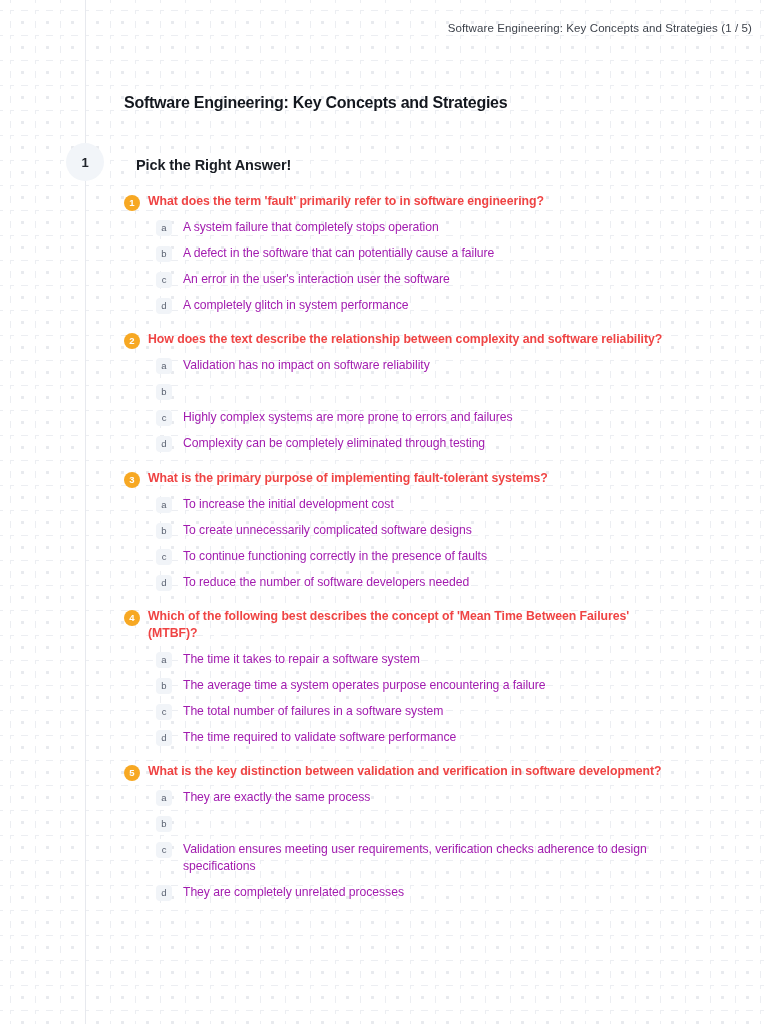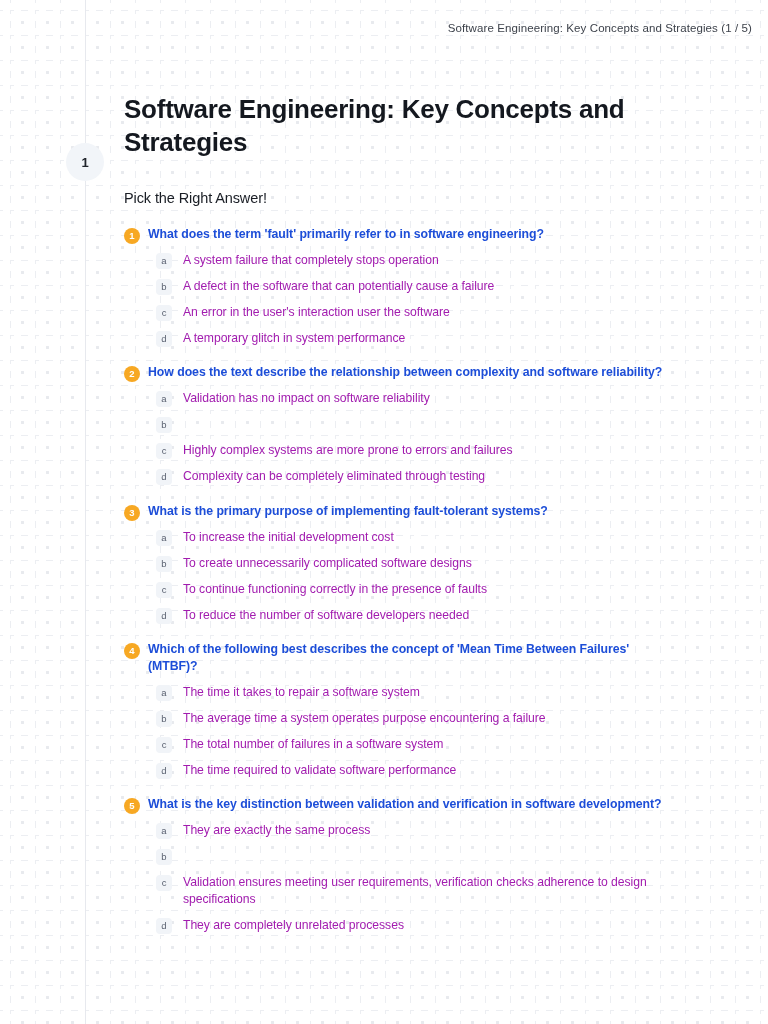--- a/index.html
+++ b/index.html
@@ -98,31 +98,31 @@
   .content {
     position: absolute;
     left: 124px;
     top: 0;
     width: 545px;
     z-index: 4;
   }
   .doc-title {
     margin: 0;
     padding-top: 93px;
-    font-size: 26px;
+    font-size: 16px;
     font-weight: 700;
     letter-spacing: -0.25px;
     color: #14181f;
     line-height: 1.25;
   }
   .subtitle {
-    margin: 0;
+    margin: 12px;
     padding-top: 32px;
     font-size: 14.5px;
-    font-weight: 400;
+    font-weight: 700;
     letter-spacing: -0.1px;
     color: #191d24;
   }
 
   .questions {
     margin-top: 20px;
   }
   .question-block {
     margin-bottom: 17px;
   }
@@ -141,21 +141,21 @@
     font-size: 9.5px;
     font-weight: 700;
     line-height: 16px;
     text-align: center;
     margin-top: 2px;
   }
   .q-text {
     font-size: 12.3px;
     font-weight: 700;
     line-height: 1.42;
-    color: #1d4ed8;
+    color: #ef4444;
     letter-spacing: -0.05px;
   }
   .options {
     margin-top: 8px;
     padding-left: 32px;
   }
   .option-row {
     display: flex;
     align-items: flex-start;
     gap: 11px;
@@ -215,21 +215,21 @@
           <div class="option-row">
             <div class="opt-badge">b</div>
             <div class="opt-text">A defect in the software that can potentially cause a failure</div>
           </div>
           <div class="option-row">
             <div class="opt-badge">c</div>
             <div class="opt-text">An error in the user's interaction user the software</div>
           </div>
           <div class="option-row">
             <div class="opt-badge">d</div>
-            <div class="opt-text">A temporary glitch in system performance</div>
+            <div class="opt-text">A completely glitch in system performance</div>
           </div>
         </div>
       </div>
       <div class="question-block">
         <div class="question-row">
           <div class="q-badge">2</div>
           <div class="q-text">How does the text describe the relationship between complexity and software reliability?</div>
         </div>
         <div class="options">
           <div class="option-row">

